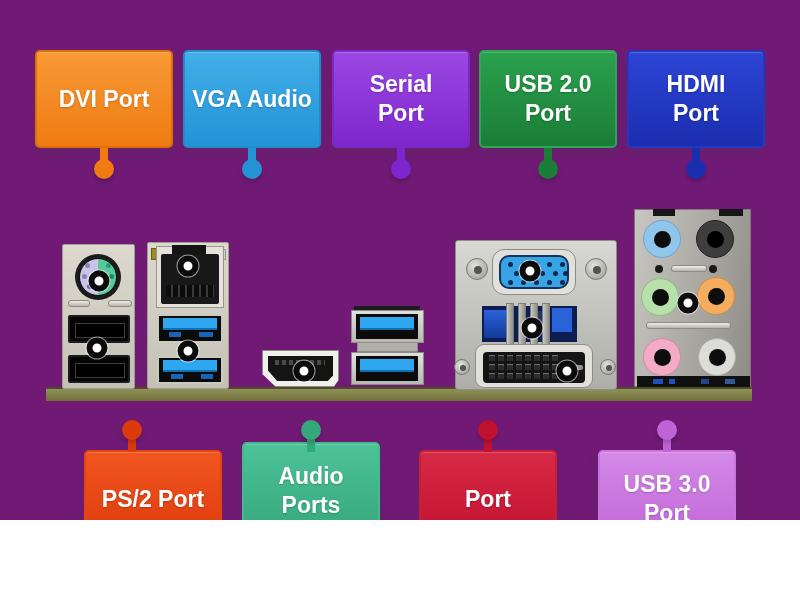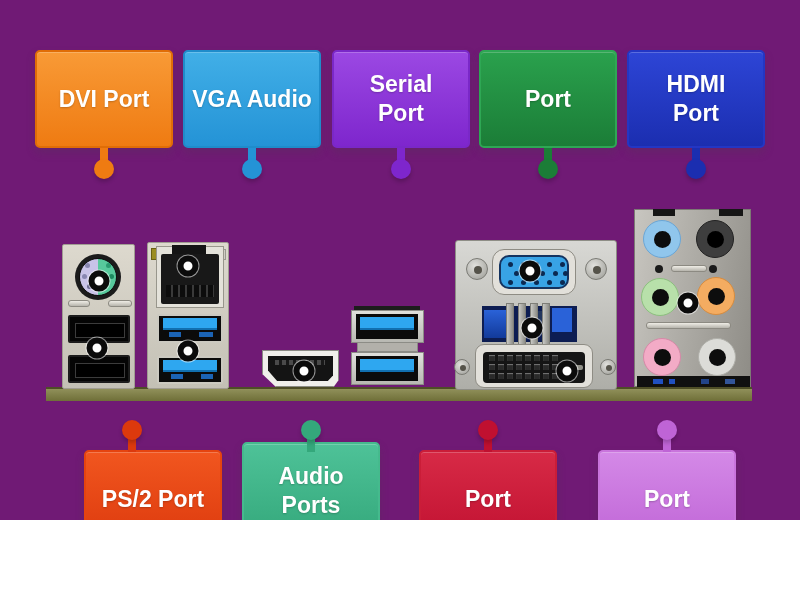--- a/index.html
+++ b/index.html
@@ -66,20 +66,21 @@
       <div class="label-group" style="left: 332px; top: 50px; height: 130px;">
         <div class="label-box" style="top: 0px; background: linear-gradient(rgb(155, 72, 227), rgb(126, 38, 205)); border-color: rgb(122, 40, 200);">
           <div class="label-line">Serial</div>
           <div class="label-line">Port</div>
         </div>
         <div class="pin-stem" style="background: rgb(126, 38, 205); top: 98px; height: 16px;"></div>
         <div class="pin-dot" style="background: rgb(126, 38, 205); top: 109px;"></div>
       </div>
       <div class="label-group" style="left: 479px; top: 50px; height: 130px;">
         <div class="label-box" style="top: 0px; background: linear-gradient(rgb(42, 161, 77), rgb(27, 125, 55)); border-color: rgb(46, 167, 84);">
+          <div class="label-line">USB 2.0</div>
           <div class="label-line">Port</div>
         </div>
         <div class="pin-stem" style="background: rgb(27, 125, 55); top: 98px; height: 16px;"></div>
         <div class="pin-dot" style="background: rgb(27, 125, 55); top: 109px;"></div>
       </div>
       <div class="label-group" style="left: 627px; top: 50px; height: 130px;">
         <div class="label-box" style="top: 0px; background: linear-gradient(rgb(45, 69, 214), rgb(27, 46, 176)); border-color: rgb(35, 54, 196); align-items: center;">
           <div class="label-line">HDMI</div>
           <div class="label-line">Port</div>
         </div>
@@ -296,19 +297,20 @@
       </div>
       <div class="label-group" style="left: 419px; top: 20px; height: 130px;">
         <div class="label-box" style="top: 30px; background: linear-gradient(rgb(215, 42, 70), rgb(192, 16, 48)); border-color: rgb(202, 29, 56);">
           <div class="label-line">Port</div>
         </div>
         <div class="pin-stem" style="background: rgb(192, 16, 48); top: 12px; height: 20px;"></div>
         <div class="pin-dot" style="background: rgb(192, 16, 48); top: 0px;"></div>
       </div>
       <div class="label-group" style="left: 598px; top: 20px; height: 130px;">
         <div class="label-box" style="top: 30px; background: linear-gradient(rgb(212, 137, 231), rgb(191, 100, 214)); border-color: rgb(201, 116, 220);">
+          <div class="label-line">USB 3.0</div>
           <div class="label-line">Port</div>
         </div>
         <div class="pin-stem" style="background: rgb(191, 100, 214); top: 12px; height: 20px;"></div>
         <div class="pin-dot" style="background: rgb(191, 100, 214); top: 0px;"></div>
       </div>
     </div>
 </div>
 
 </body></html>

